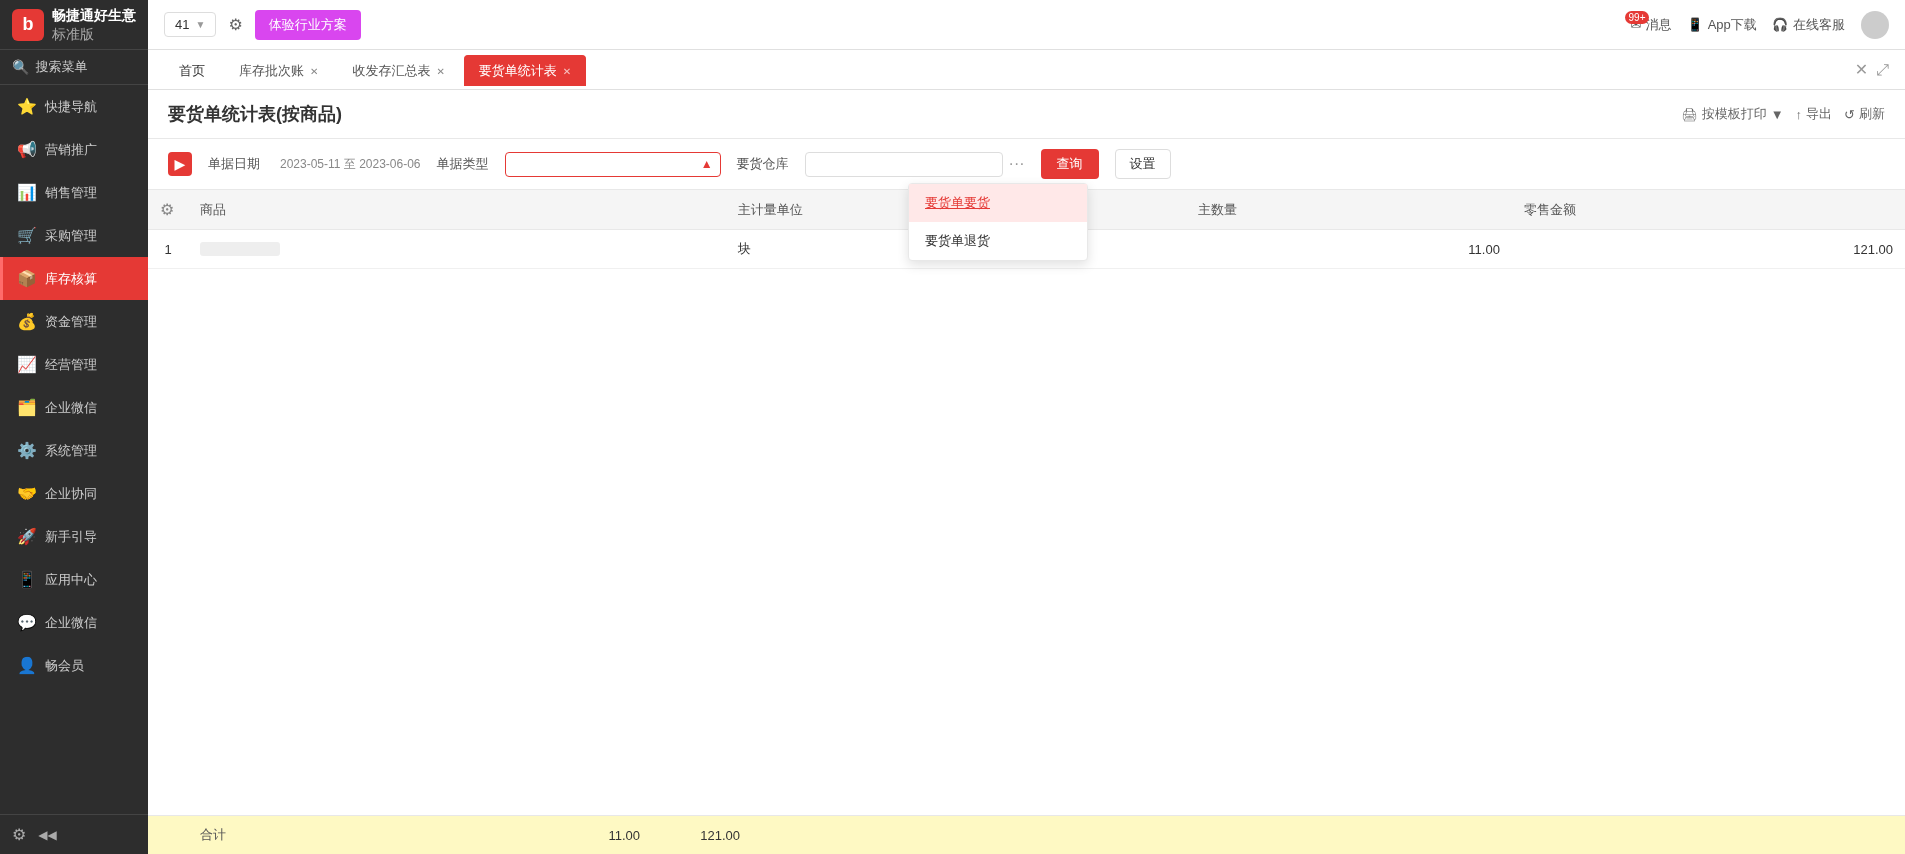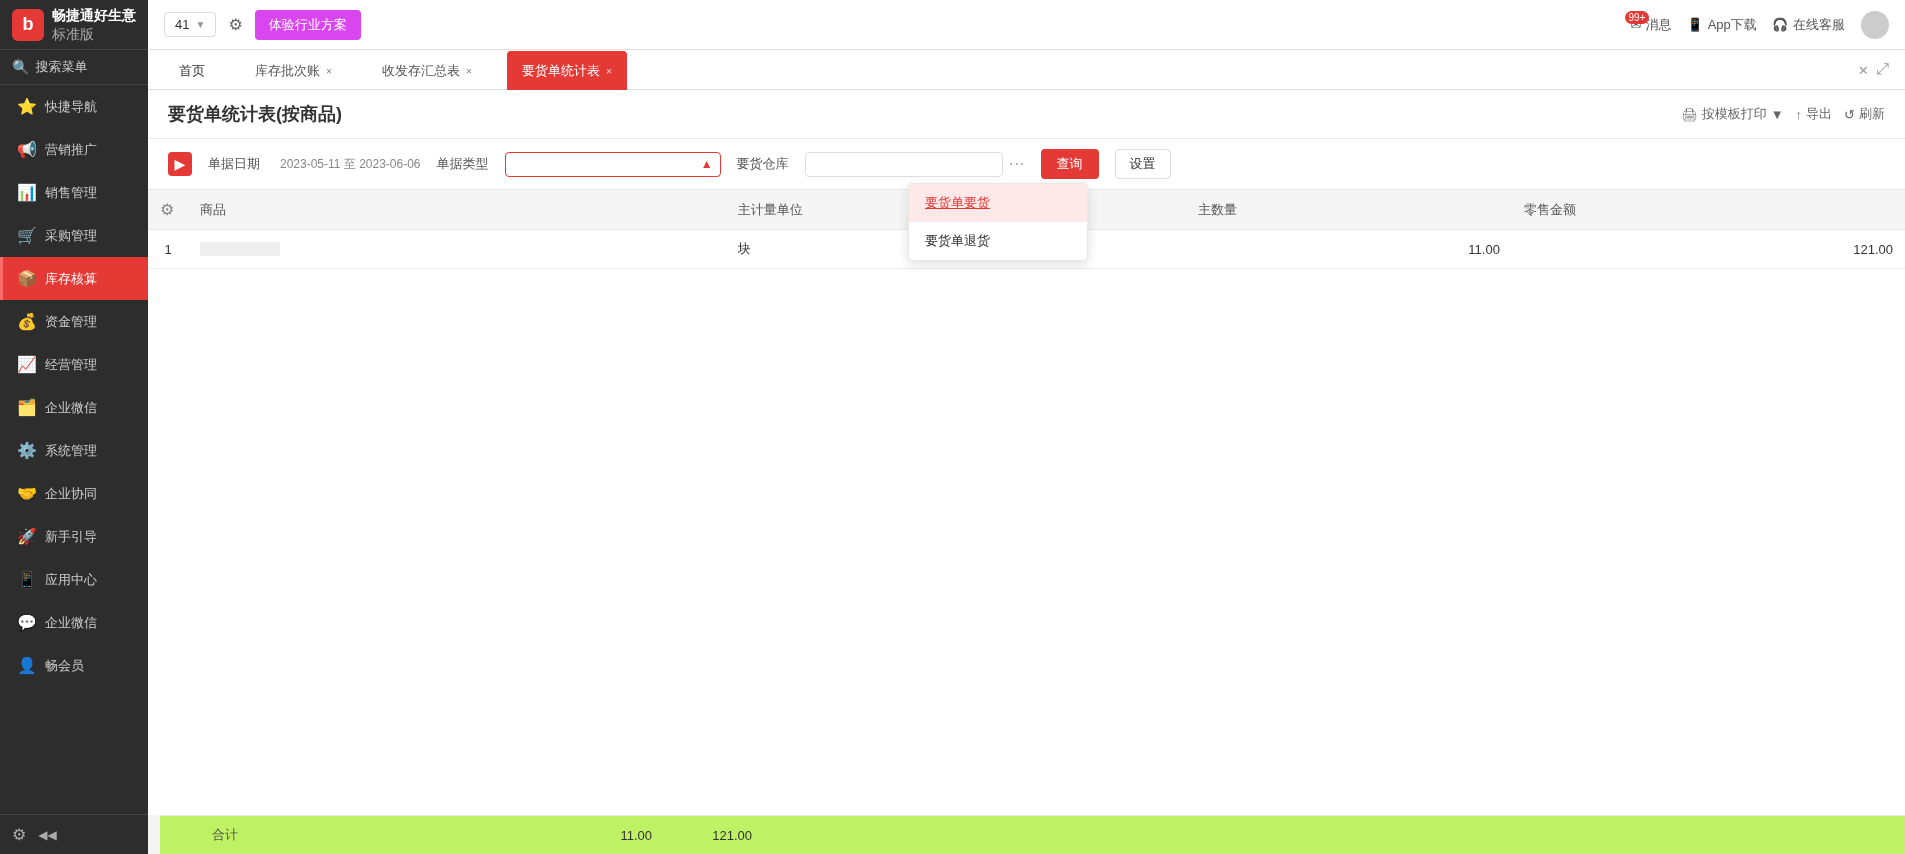--- a/index.html
+++ b/index.html
@@ -81,24 +81,23 @@
     }
 
     .topbar-right { display: flex; align-items: center; gap: 16px; }
     .topbar-right .t-item { display: flex; align-items: center; gap: 4px; color: #555; cursor: pointer; font-size: 13px; }
     .badge-wrap { position: relative; display: inline-block; }
     .badge { position: absolute; top: -6px; right: -8px; background: #e53935; color: white; font-size: 10px; padding: 1px 4px; border-radius: 8px; }
     .avatar { width: 28px; height: 28px; background: #ccc; border-radius: 50%; }
 
     
     .tabbar {
-      height: 40px; background: white; display: flex; 
+      height: 40px; background: white; display: flex; align-items: center;
       padding: 0 16px; border-bottom: 1px solid #e0e0e0; flex-shrink: 0;
-      gap: 20px;
-      font-family: Liberation Mono, monospace;
+      gap: 4px;
     }
     .tab-item {
       padding: 6px 14px; cursor: pointer; font-size: 13px; color: #555;
       display: flex; align-items: center; gap: 6px; border-radius: 4px 4px 0 0;
       border: 1px solid transparent; border-bottom: none; position: relative; top: 1px;
     }
     .tab-item.active { background: #e53935; color: white; border-color: #e53935; }
     .tab-item .close { font-size: 10px; color: inherit; opacity: 0.7; }
     .tab-item.home { background: transparent; color: #333; border-color: transparent; }
     .tab-close-all { margin-left: auto; font-size: 16px; color: #999; cursor: pointer; display: flex; align-items: center; gap: 8px; }
@@ -186,21 +185,21 @@
       border-bottom: 1px solid #f0f0f0; white-space: nowrap;
     }
     .data-table td.center { text-align: center; }
     .data-table td.number { text-align: right; }
     .settings-col { width: 40px; text-align: center; }
     .settings-col .gear { color: #888; cursor: pointer; font-size: 16px; }
     .placeholder-text { color: #ccc; background: #eee; border-radius: 3px; display: inline-block; }
 
     
     .table-footer {
-      background: #bef264; border-top: 1px solid #e8e8e8; flex-shrink: 0; margin-left: 12px;
+      background: #fef9c3; border-top: 1px solid #e8e8e8; flex-shrink: 0;
     }
     .footer-row { display: flex; align-items: center; padding: 10px 12px; }
     .footer-label { font-size: 13px; color: #555; min-width: 200px; padding-left: 40px; }
     .footer-val { font-size: 13px; color: #333; min-width: 100px; text-align: right; }
     .footer-val2 { font-size: 13px; color: #333; min-width: 100px; text-align: right; }
   </style>
 </head>
 <body>
 
 <div class="sidebar">

